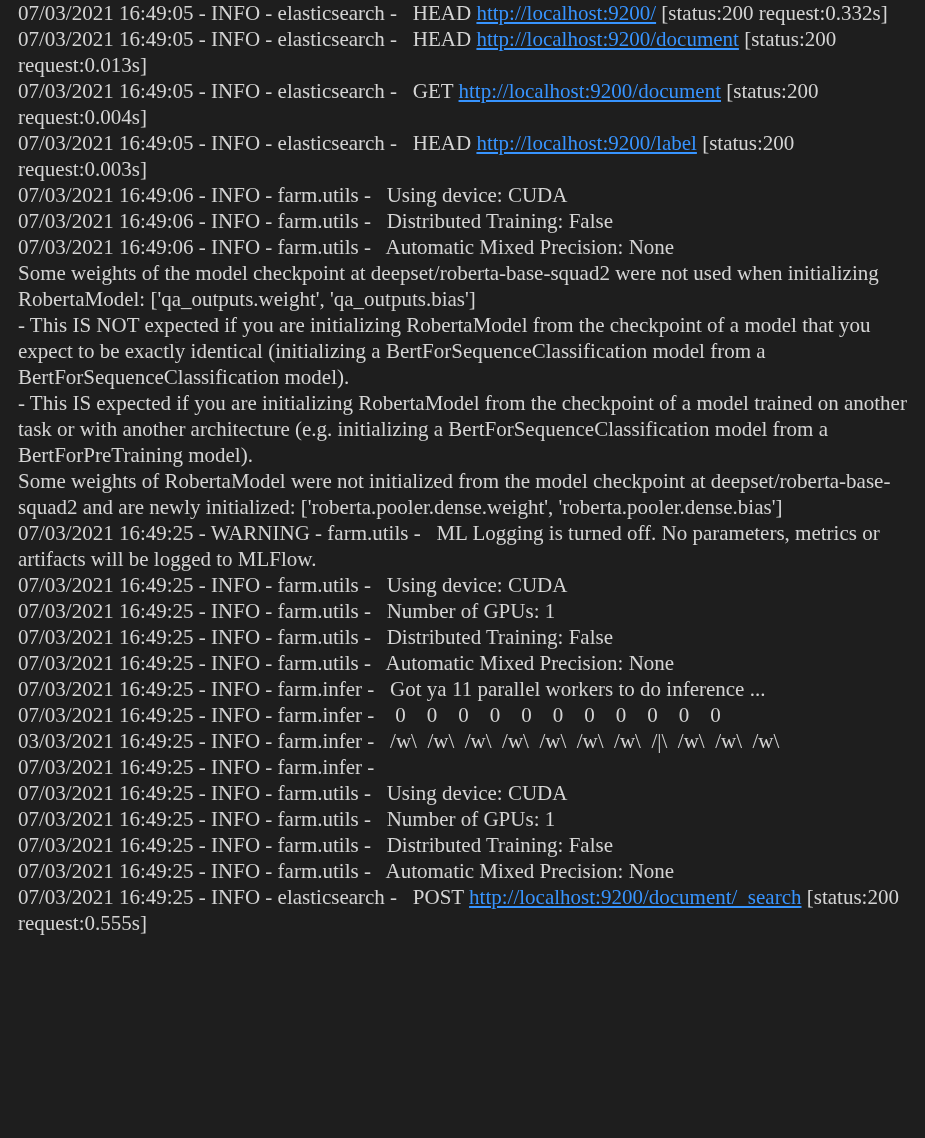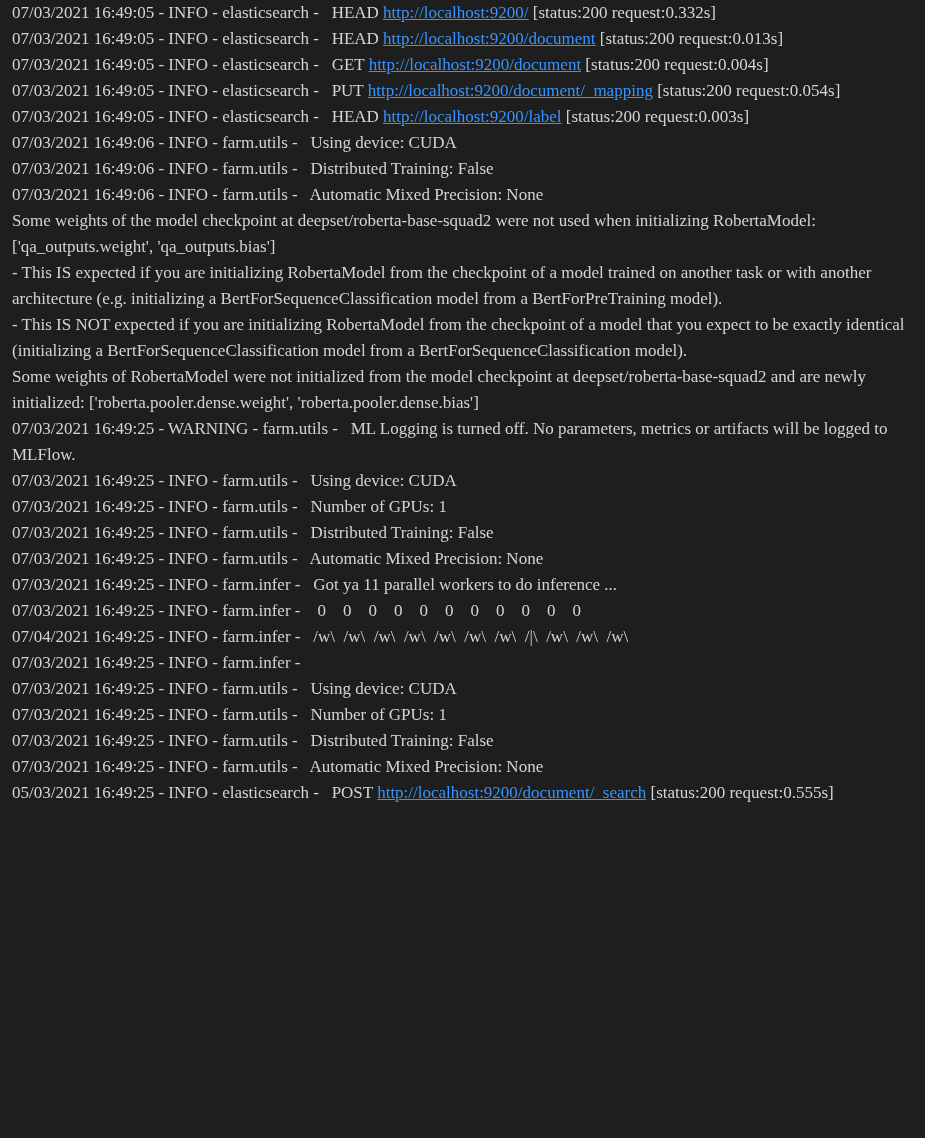--- a/index.html
+++ b/index.html
@@ -6,24 +6,24 @@
     margin: 0;
     padding: 0;
     background: #1e1e1e;
   }
   body {
     width: 925px;
     height: 1138px;
     overflow: hidden;
   }
   .output {
-    padding: 0 8px 0 12px;
+    padding: 0 8px 0 18px;
     color: #d4d4d4;
     font-family: "Liberation Serif", "DejaVu Serif", serif;
-    font-size: 17px;
+    font-size: 21px;
     line-height: 26px;
     white-space: normal;
     word-wrap: break-word;
   }
   .line {
     display: block;
     white-space: pre-wrap;
   }
   a.link {
     color: #3794ff;
@@ -31,36 +31,35 @@
     cursor: pointer;
   }
 </style>
 </head>
 <body>
 
 <div class="output">
   <div class="line"><span>07/03/2021 16:49:05 - INFO - elasticsearch -   HEAD </span><a class="link">http://localhost:9200/</a><span> [status:200 request:0.332s]</span></div>
   <div class="line"><span>07/03/2021 16:49:05 - INFO - elasticsearch -   HEAD </span><a class="link">http://localhost:9200/document</a><span> [status:200 request:0.013s]</span></div>
   <div class="line"><span>07/03/2021 16:49:05 - INFO - elasticsearch -   GET </span><a class="link">http://localhost:9200/document</a><span> [status:200 request:0.004s]</span></div>
-  <div class="line"><span>07/03/2021 16:49:05 - INFO - elasticsearch -   PUT </span><a class="link">http://localhost:9200/document/_mapping</a><span> [status:200 request:0.054s]</span></div>
   <div class="line"><span>07/03/2021 16:49:05 - INFO - elasticsearch -   HEAD </span><a class="link">http://localhost:9200/label</a><span> [status:200 request:0.003s]</span></div>
   <div class="line">07/03/2021 16:49:06 - INFO - farm.utils -   Using device: CUDA</div>
   <div class="line">07/03/2021 16:49:06 - INFO - farm.utils -   Distributed Training: False</div>
   <div class="line">07/03/2021 16:49:06 - INFO - farm.utils -   Automatic Mixed Precision: None</div>
   <div class="line">Some weights of the model checkpoint at deepset/roberta-base-squad2 were not used when initializing RobertaModel: ['qa_outputs.weight', 'qa_outputs.bias']</div>
+  <div class="line">- This IS NOT expected if you are initializing RobertaModel from the checkpoint of a model that you expect to be exactly identical (initializing a BertForSequenceClassification model from a BertForSequenceClassification model).</div>
   <div class="line">- This IS expected if you are initializing RobertaModel from the checkpoint of a model trained on another task or with another architecture (e.g. initializing a BertForSequenceClassification model from a BertForPreTraining model).</div>
-  <div class="line">- This IS NOT expected if you are initializing RobertaModel from the checkpoint of a model that you expect to be exactly identical (initializing a BertForSequenceClassification model from a BertForSequenceClassification model).</div>
   <div class="line">Some weights of RobertaModel were not initialized from the model checkpoint at deepset/roberta-base-squad2 and are newly initialized: ['roberta.pooler.dense.weight', 'roberta.pooler.dense.bias']</div>
   <div class="line">07/03/2021 16:49:25 - WARNING - farm.utils -   ML Logging is turned off. No parameters, metrics or artifacts will be logged to MLFlow.</div>
   <div class="line">07/03/2021 16:49:25 - INFO - farm.utils -   Using device: CUDA</div>
   <div class="line">07/03/2021 16:49:25 - INFO - farm.utils -   Number of GPUs: 1</div>
   <div class="line">07/03/2021 16:49:25 - INFO - farm.utils -   Distributed Training: False</div>
   <div class="line">07/03/2021 16:49:25 - INFO - farm.utils -   Automatic Mixed Precision: None</div>
   <div class="line">07/03/2021 16:49:25 - INFO - farm.infer -   Got ya 11 parallel workers to do inference ...</div>
   <div class="line">07/03/2021 16:49:25 - INFO - farm.infer -    0    0    0    0    0    0    0    0    0    0    0  </div>
-  <div class="line">07/04/2021 16:49:25 - INFO - farm.infer -   /w\  /w\  /w\  /w\  /w\  /w\  /w\  /|\  /w\  /w\  /w\ </div>
+  <div class="line">03/03/2021 16:49:25 - INFO - farm.infer -   /w\  /w\  /w\  /w\  /w\  /w\  /w\  /|\  /w\  /w\  /w\ </div>
   <div class="line">07/03/2021 16:49:25 - INFO - farm.infer -   </div>
   <div class="line">07/03/2021 16:49:25 - INFO - farm.utils -   Using device: CUDA</div>
   <div class="line">07/03/2021 16:49:25 - INFO - farm.utils -   Number of GPUs: 1</div>
   <div class="line">07/03/2021 16:49:25 - INFO - farm.utils -   Distributed Training: False</div>
   <div class="line">07/03/2021 16:49:25 - INFO - farm.utils -   Automatic Mixed Precision: None</div>
-  <div class="line"><span>05/03/2021 16:49:25 - INFO - elasticsearch -   POST </span><a class="link">http://localhost:9200/document/_search</a><span> [status:200 request:0.555s]</span></div>
+  <div class="line"><span>07/03/2021 16:49:25 - INFO - elasticsearch -   POST </span><a class="link">http://localhost:9200/document/_search</a><span> [status:200 request:0.555s]</span></div>
 </div>
 
 </body></html>

